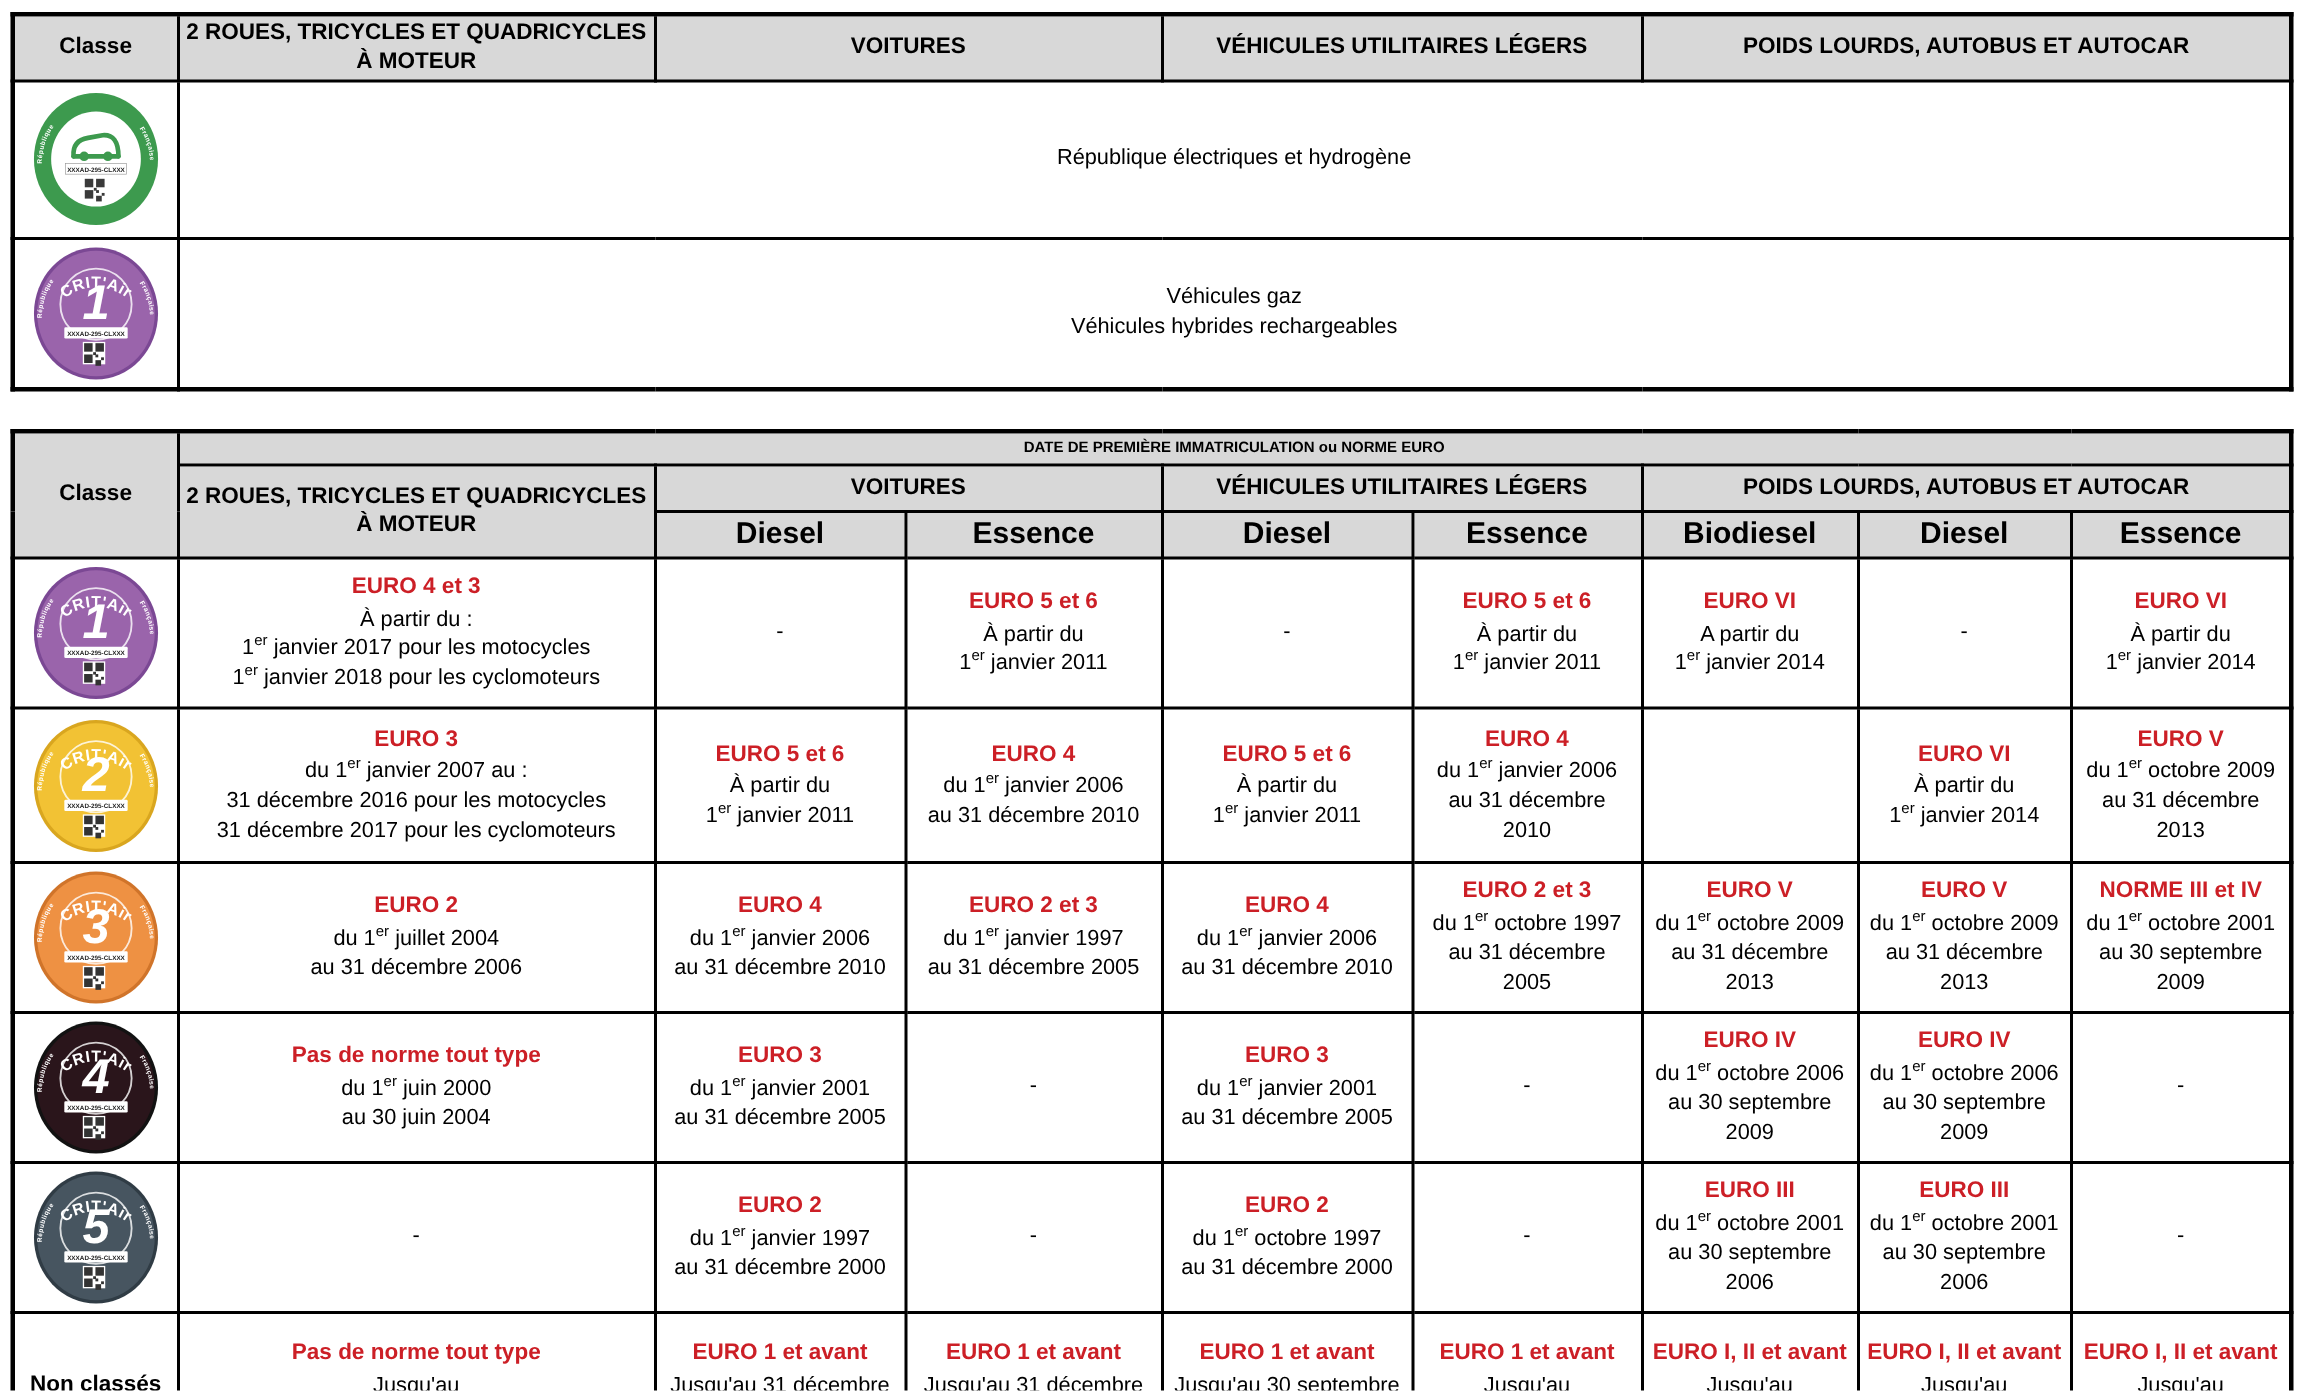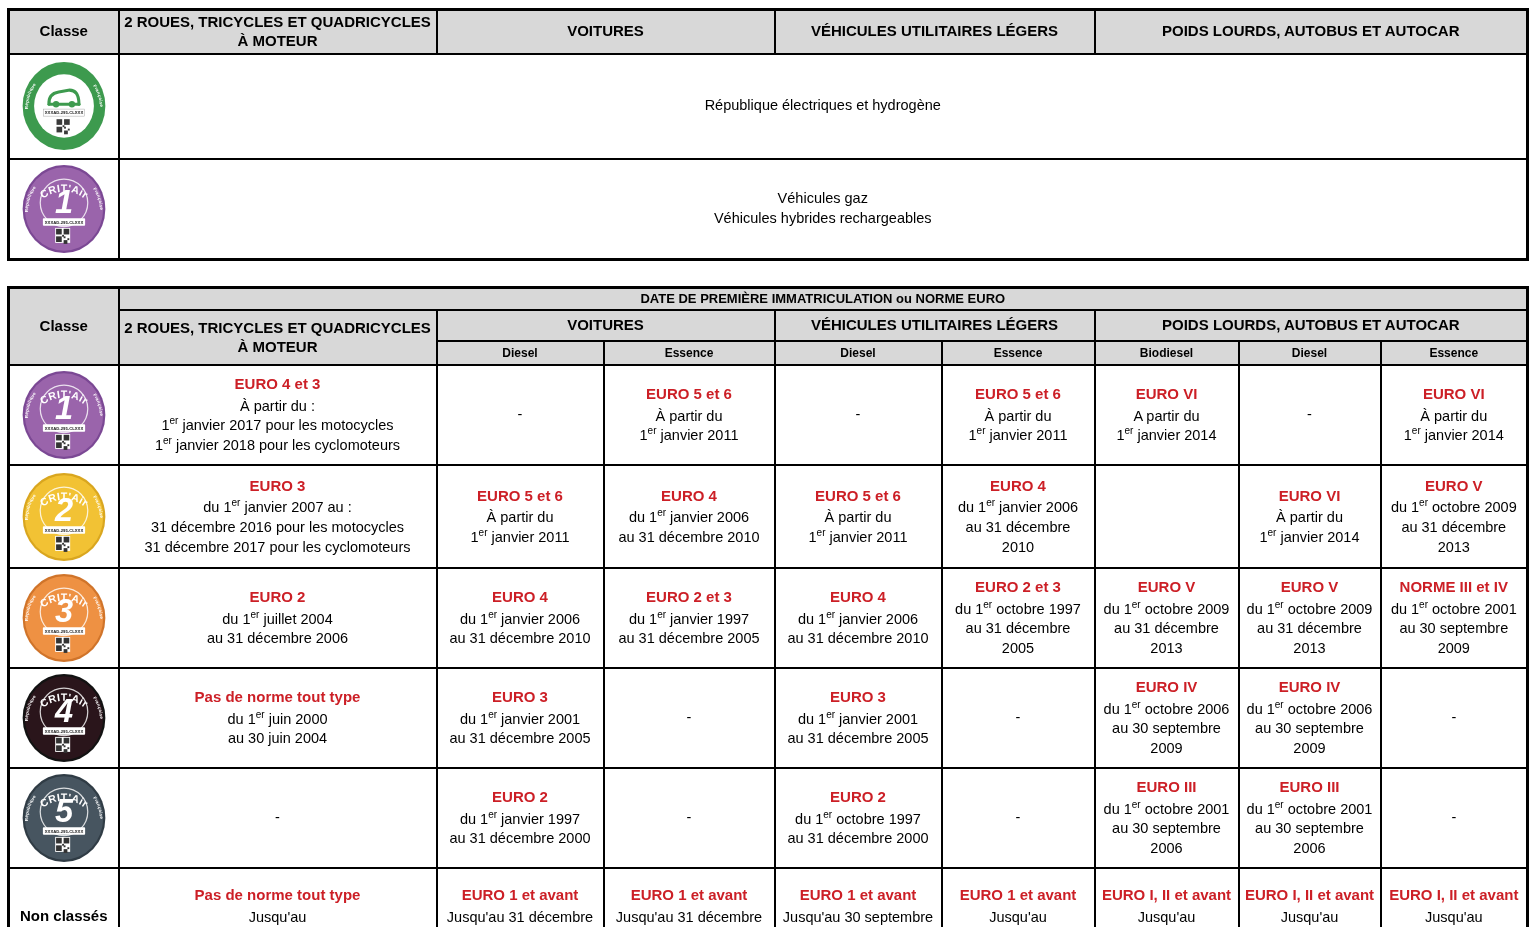--- a/index.html
+++ b/index.html
@@ -3,22 +3,22 @@
 <meta charset="utf-8">
 <style>
   *{box-sizing:border-box;margin:0;padding:0}
   html,body{background:#fff}
   body{width:1536px;height:927px;font-family:"Liberation Sans",sans-serif;color:#000;overflow:hidden}
   .page{padding:8px 7px 0 7px}
   table{border-collapse:collapse;table-layout:fixed;width:1519px;background:#fff}
   table{border:3px solid #000}
   th,td{border:2px solid #000;text-align:center;vertical-align:middle;overflow:hidden;padding:2px 4px}
   th{background:#d8d8d8;font-weight:bold;font-size:15px;line-height:1.25}
-  th.sub{font-size:12px}
-  th.span-hdr{font-size:13px;padding:1px}
+  th.sub{font-size:20px}
+  th.span-hdr{font-size:10px;padding:1px}
   td{font-size:14.5px;line-height:1.35;background:#fff}
   .t1{margin-bottom:25px}
   .euro{color:#cc1f26;font-weight:bold;font-size:15px;margin-bottom:3px;line-height:1.3}
   .dates{font-size:14.5px;line-height:1.35}
   sup{font-size:10px;line-height:0}
   .sticker-cell{padding:3px}
   .stk{display:block;width:88px;height:92px;margin:0 auto}
   .stk svg{width:100%;height:100%;display:block}
   .label-cell{font-weight:bold;font-size:15px}
   .arc{letter-spacing:.5px}

